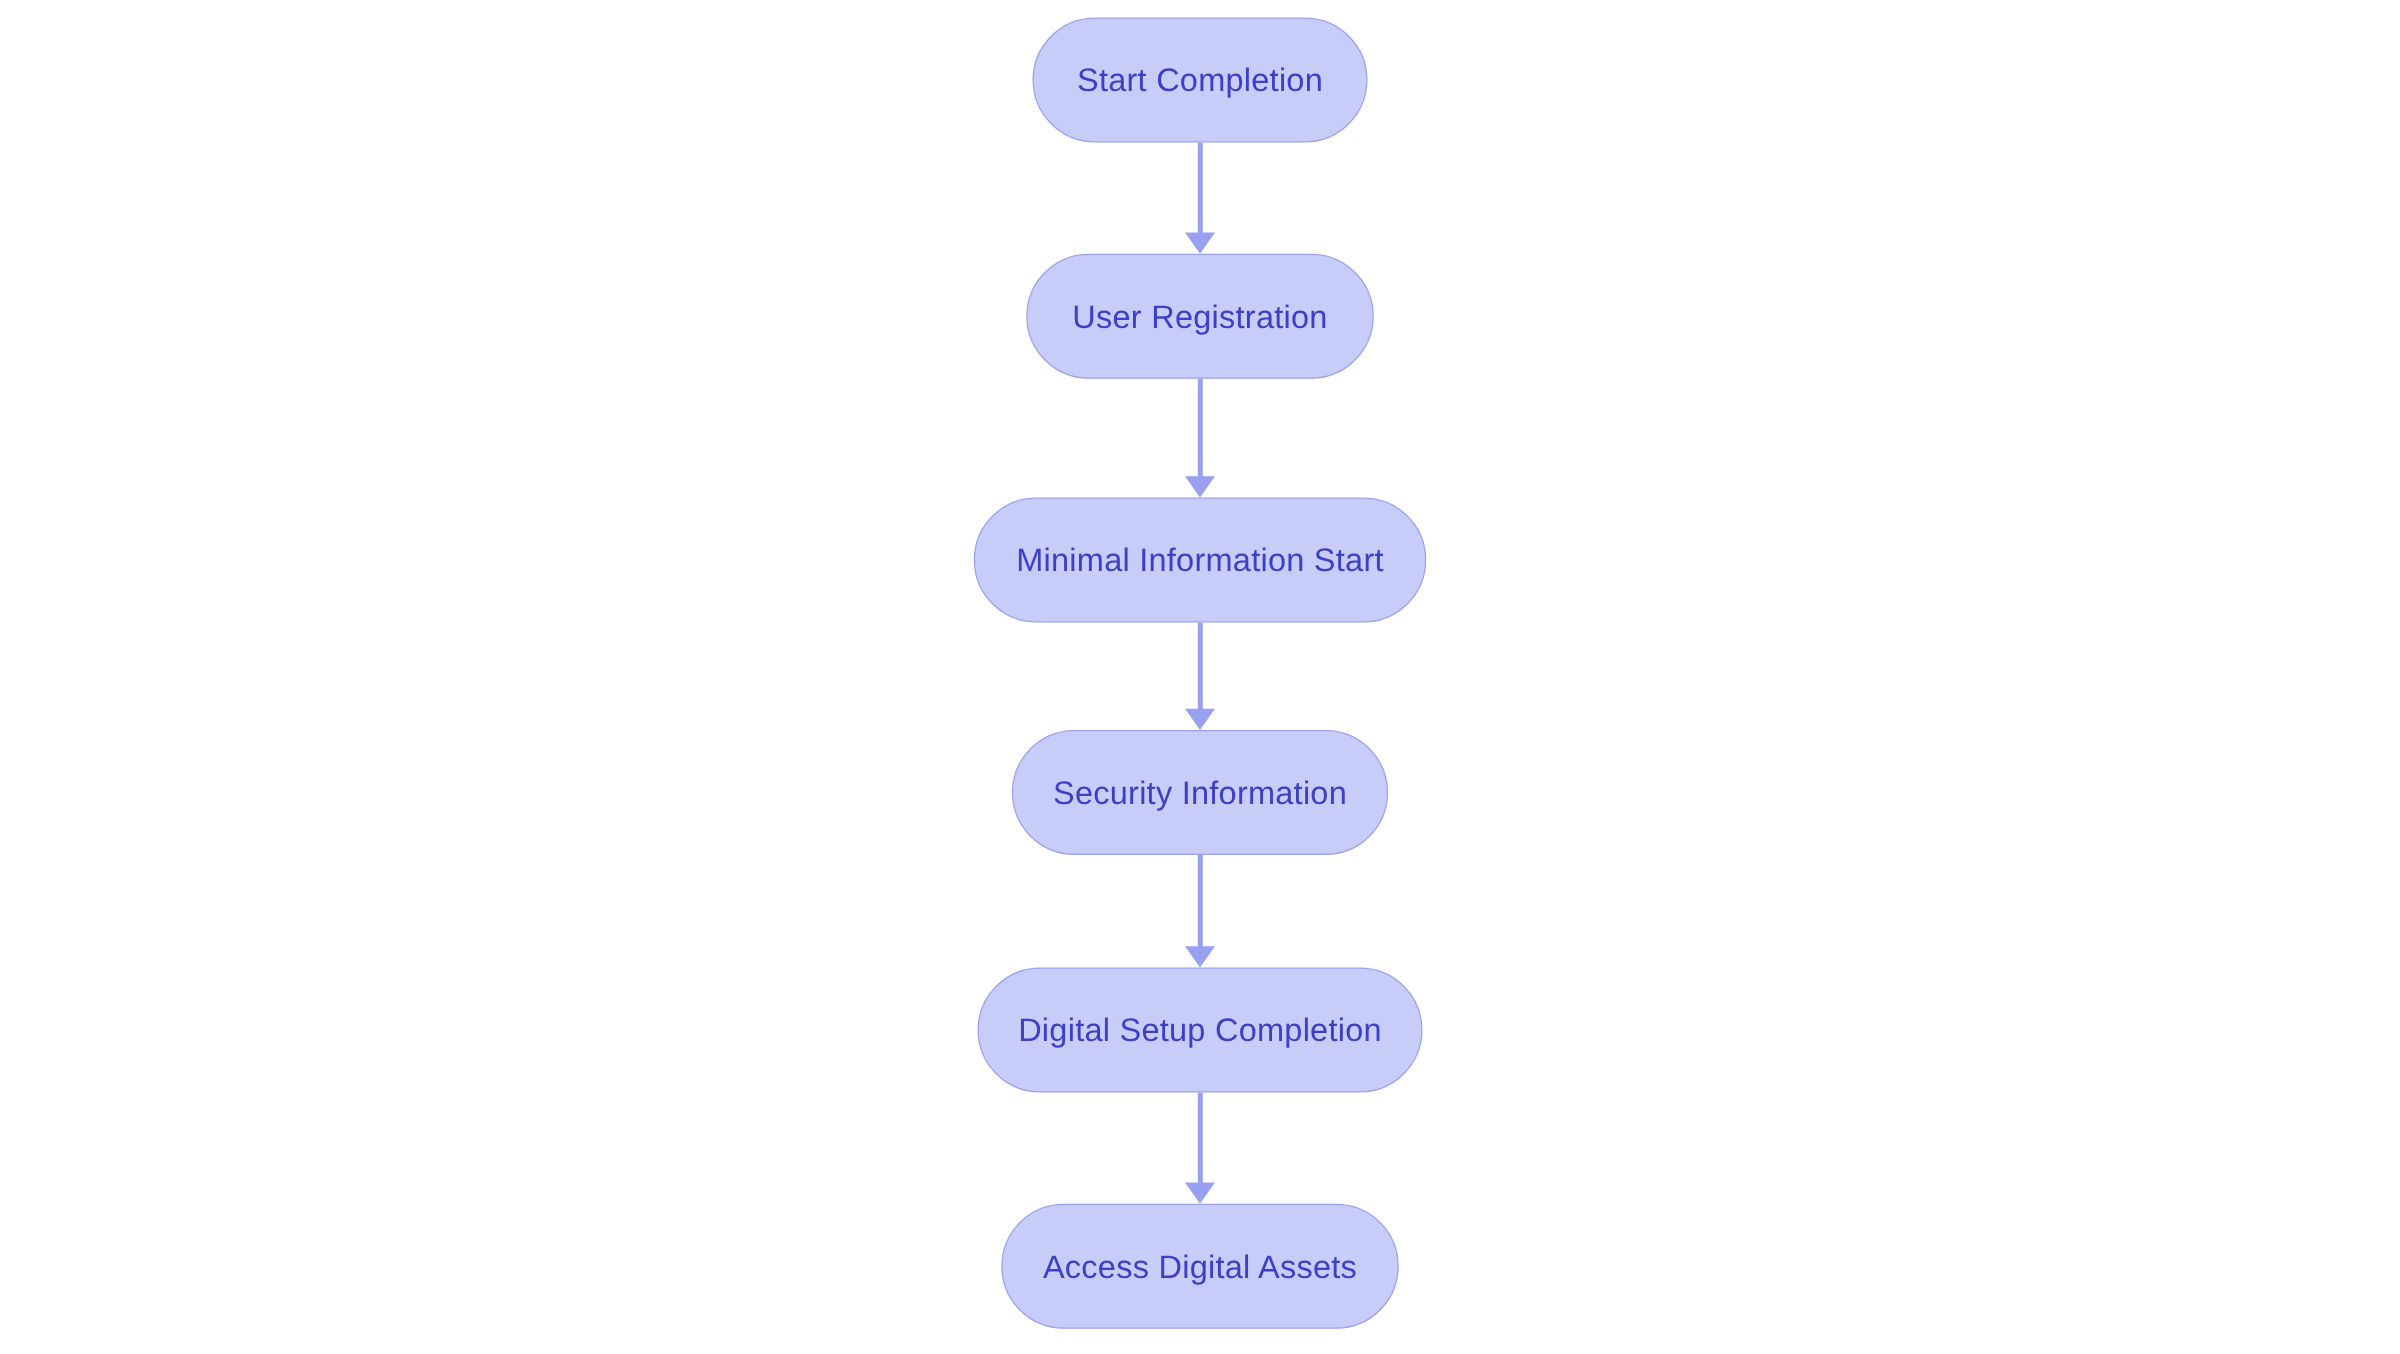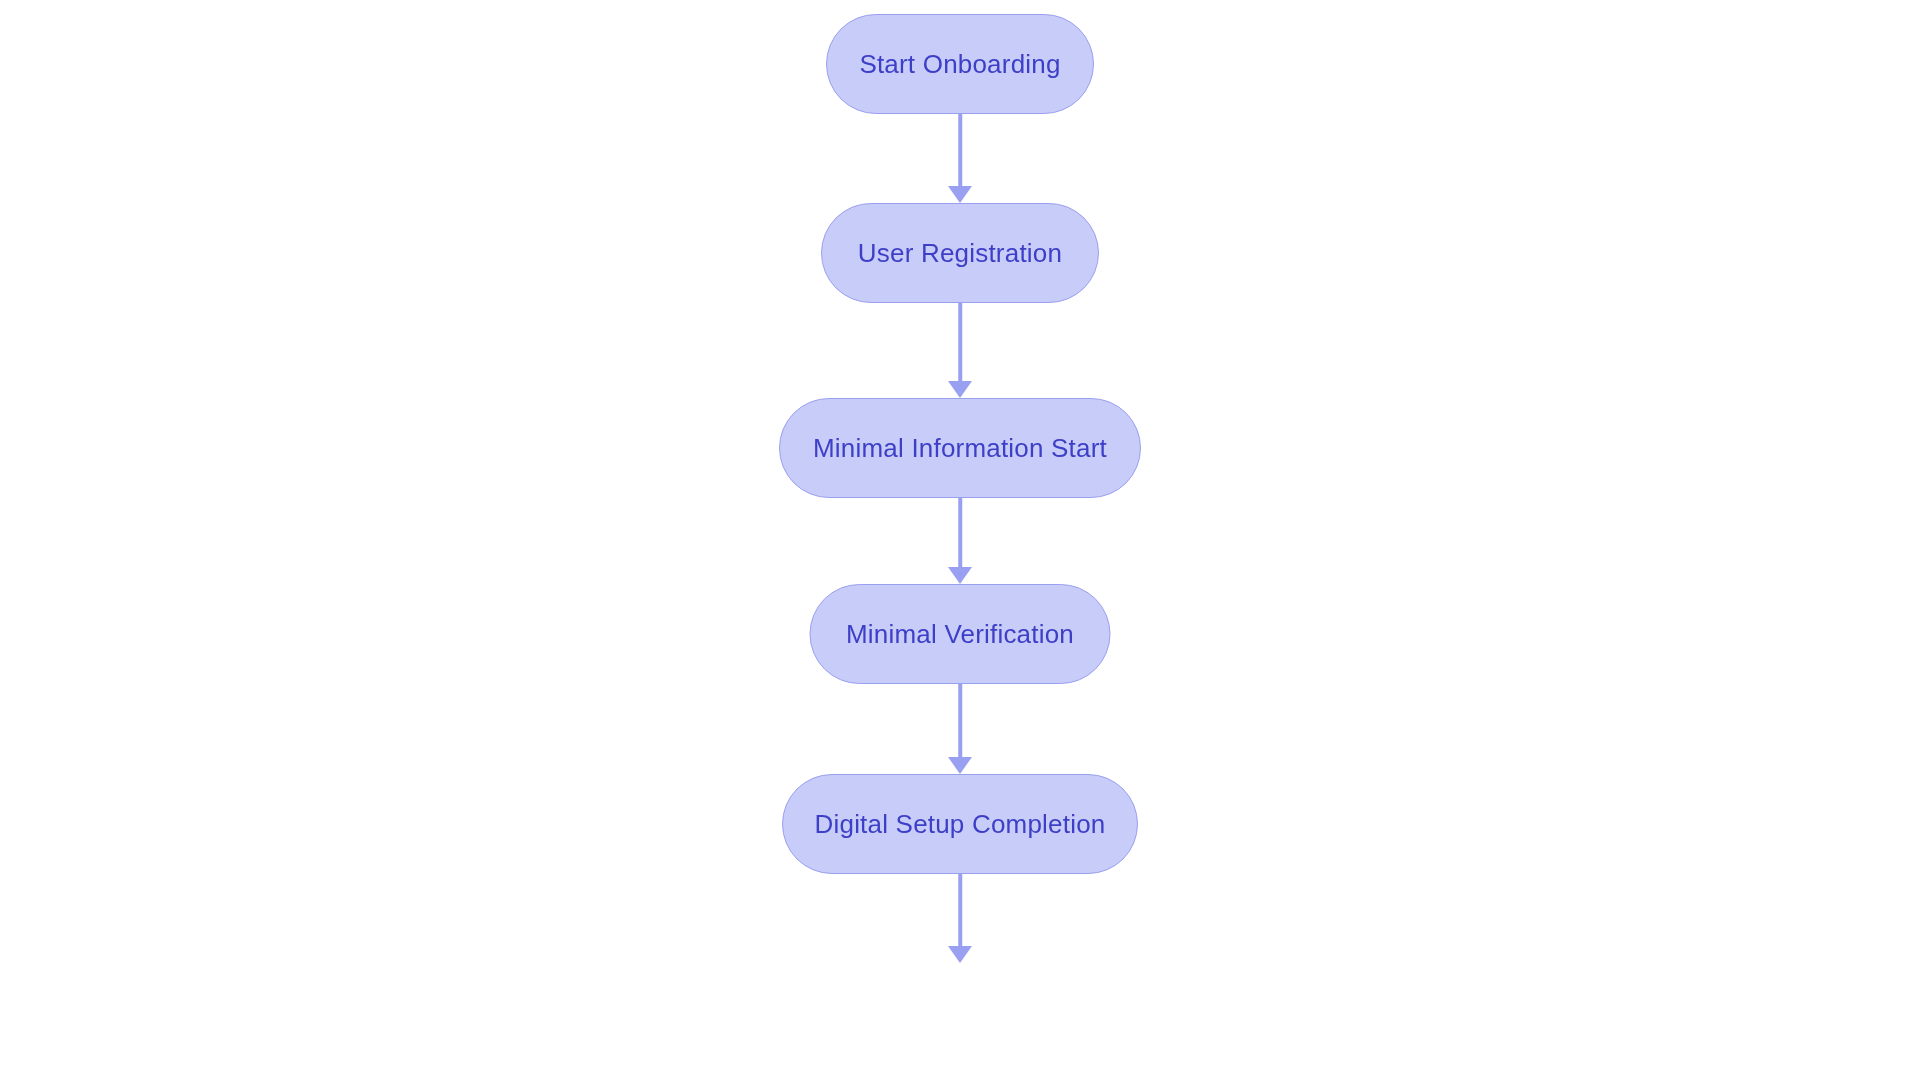--- a/index.html
+++ b/index.html
@@ -71,21 +71,21 @@
     border-right: 12px solid transparent;
     border-top: 17px solid var(--arrow, #99a0f1);
   }
 </style>
 </head>
 <body>
 
 <div class="canvas">
 
   <div class="flow-node node-1">
-    <span>Start Onboarding</span>
+    <span>Start Completion</span>
   </div>
 
   <div class="arrow arrow-1">
     <div class="shaft"></div>
     <div class="head"></div>
   </div>
 
   <div class="flow-node node-2">
     <span>User Registration</span>
   </div>
@@ -98,31 +98,34 @@
   <div class="flow-node node-3">
     <span>Minimal Information Start</span>
   </div>
 
   <div class="arrow arrow-3">
     <div class="shaft"></div>
     <div class="head"></div>
   </div>
 
   <div class="flow-node node-4">
-    <span>Minimal Verification</span>
+    <span>Security Information</span>
   </div>
 
   <div class="arrow arrow-4">
     <div class="shaft"></div>
     <div class="head"></div>
   </div>
 
   <div class="flow-node node-5">
     <span>Digital Setup Completion</span>
   </div>
 
   <div class="arrow arrow-5">
     <div class="shaft"></div>
     <div class="head"></div>
   </div>
 
+  <div class="flow-node node-6">
+    <span>Access Digital Assets</span>
+  </div>
 
 </div>
 
 </body></html>

